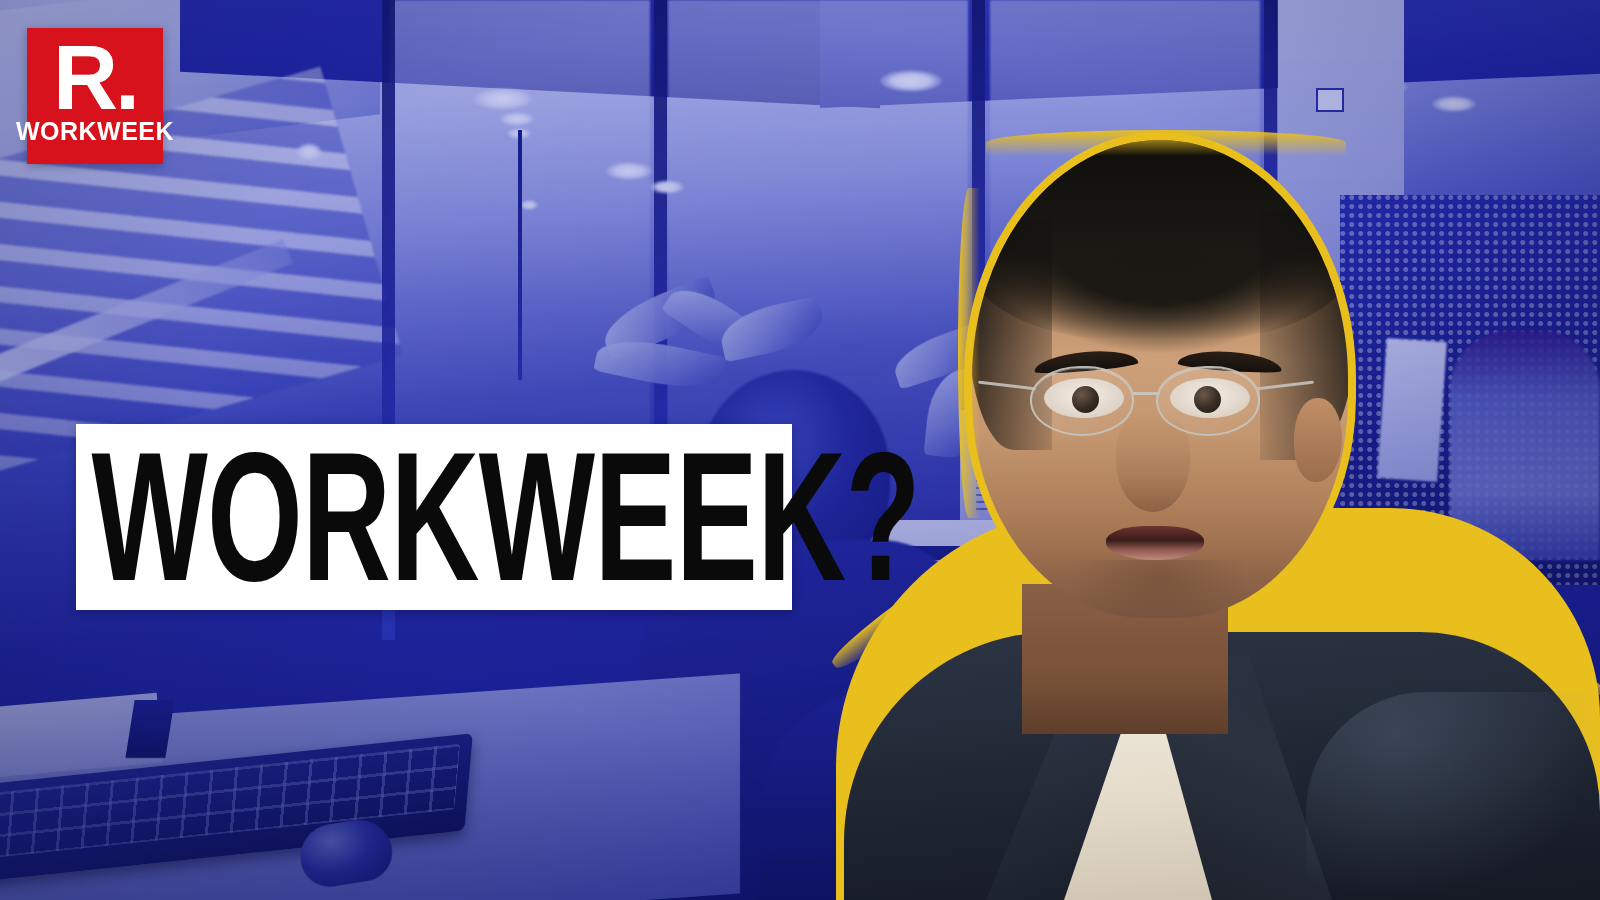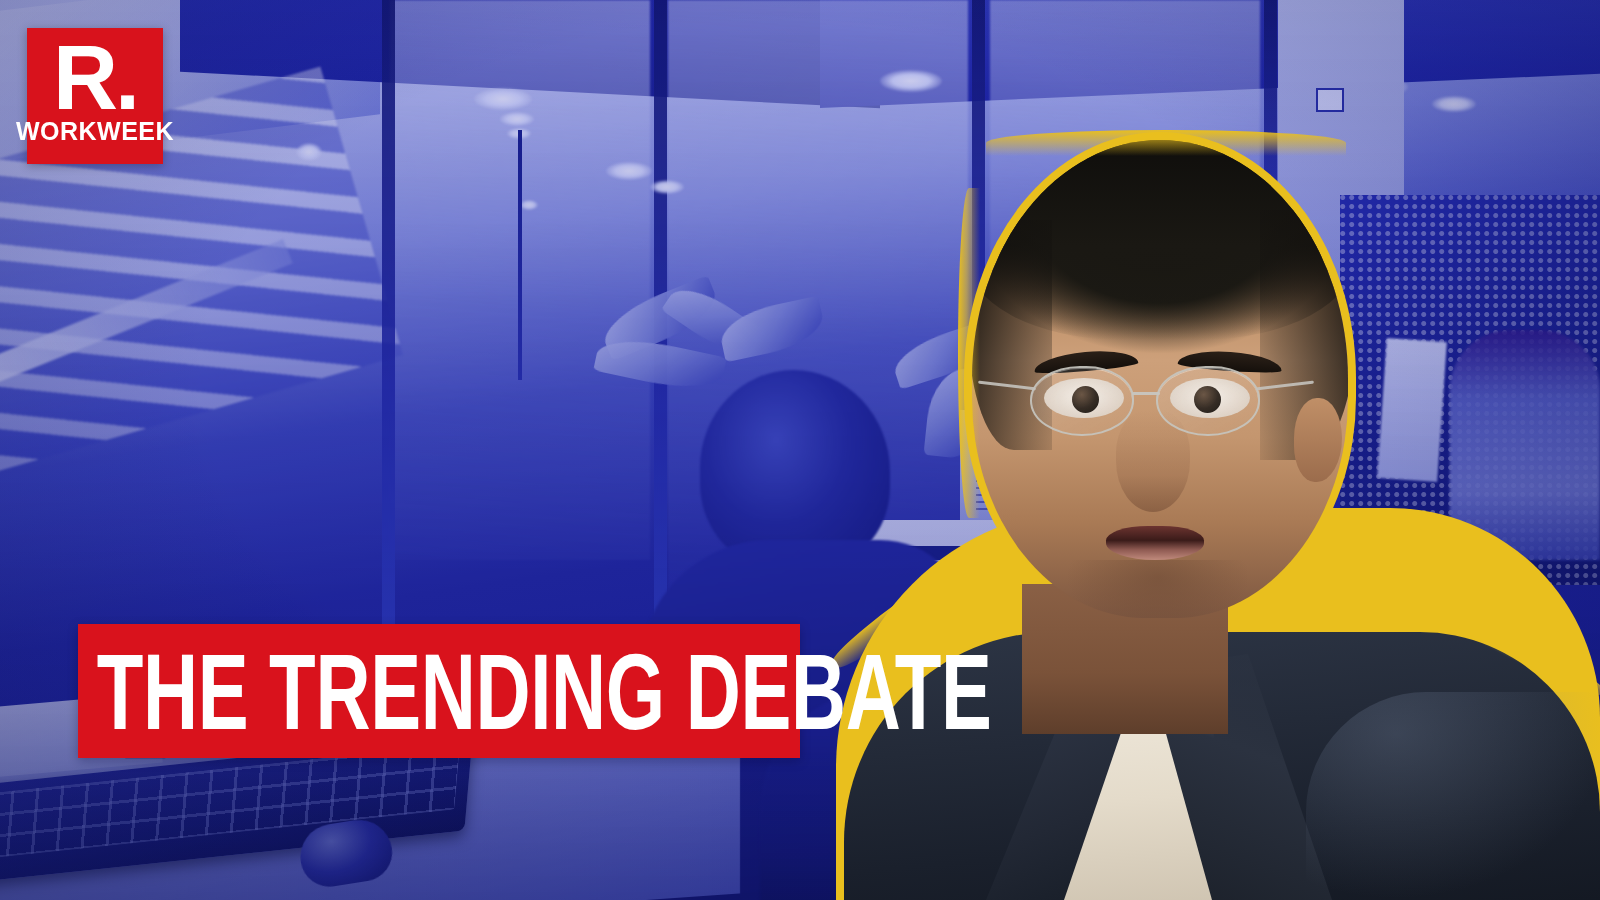--- a/index.html
+++ b/index.html
@@ -568,18 +568,18 @@
       <div class="rim rim-torso-r"></div>
     </div>
   </div>
 
   <div class="logo">
     <span class="logo-r">R.</span>
     <span class="logo-sub">WORKWEEK</span>
   </div>
 
 
-
-  <div class="banner">
-    <span class="banner-text">THE TRENDING DEBATE</span>
+  <div class="hl-box hl-2">
+    <span class="hl-text">WORKWEEK?</span>
   </div>
 
+
 </div>
 
 </body></html>

